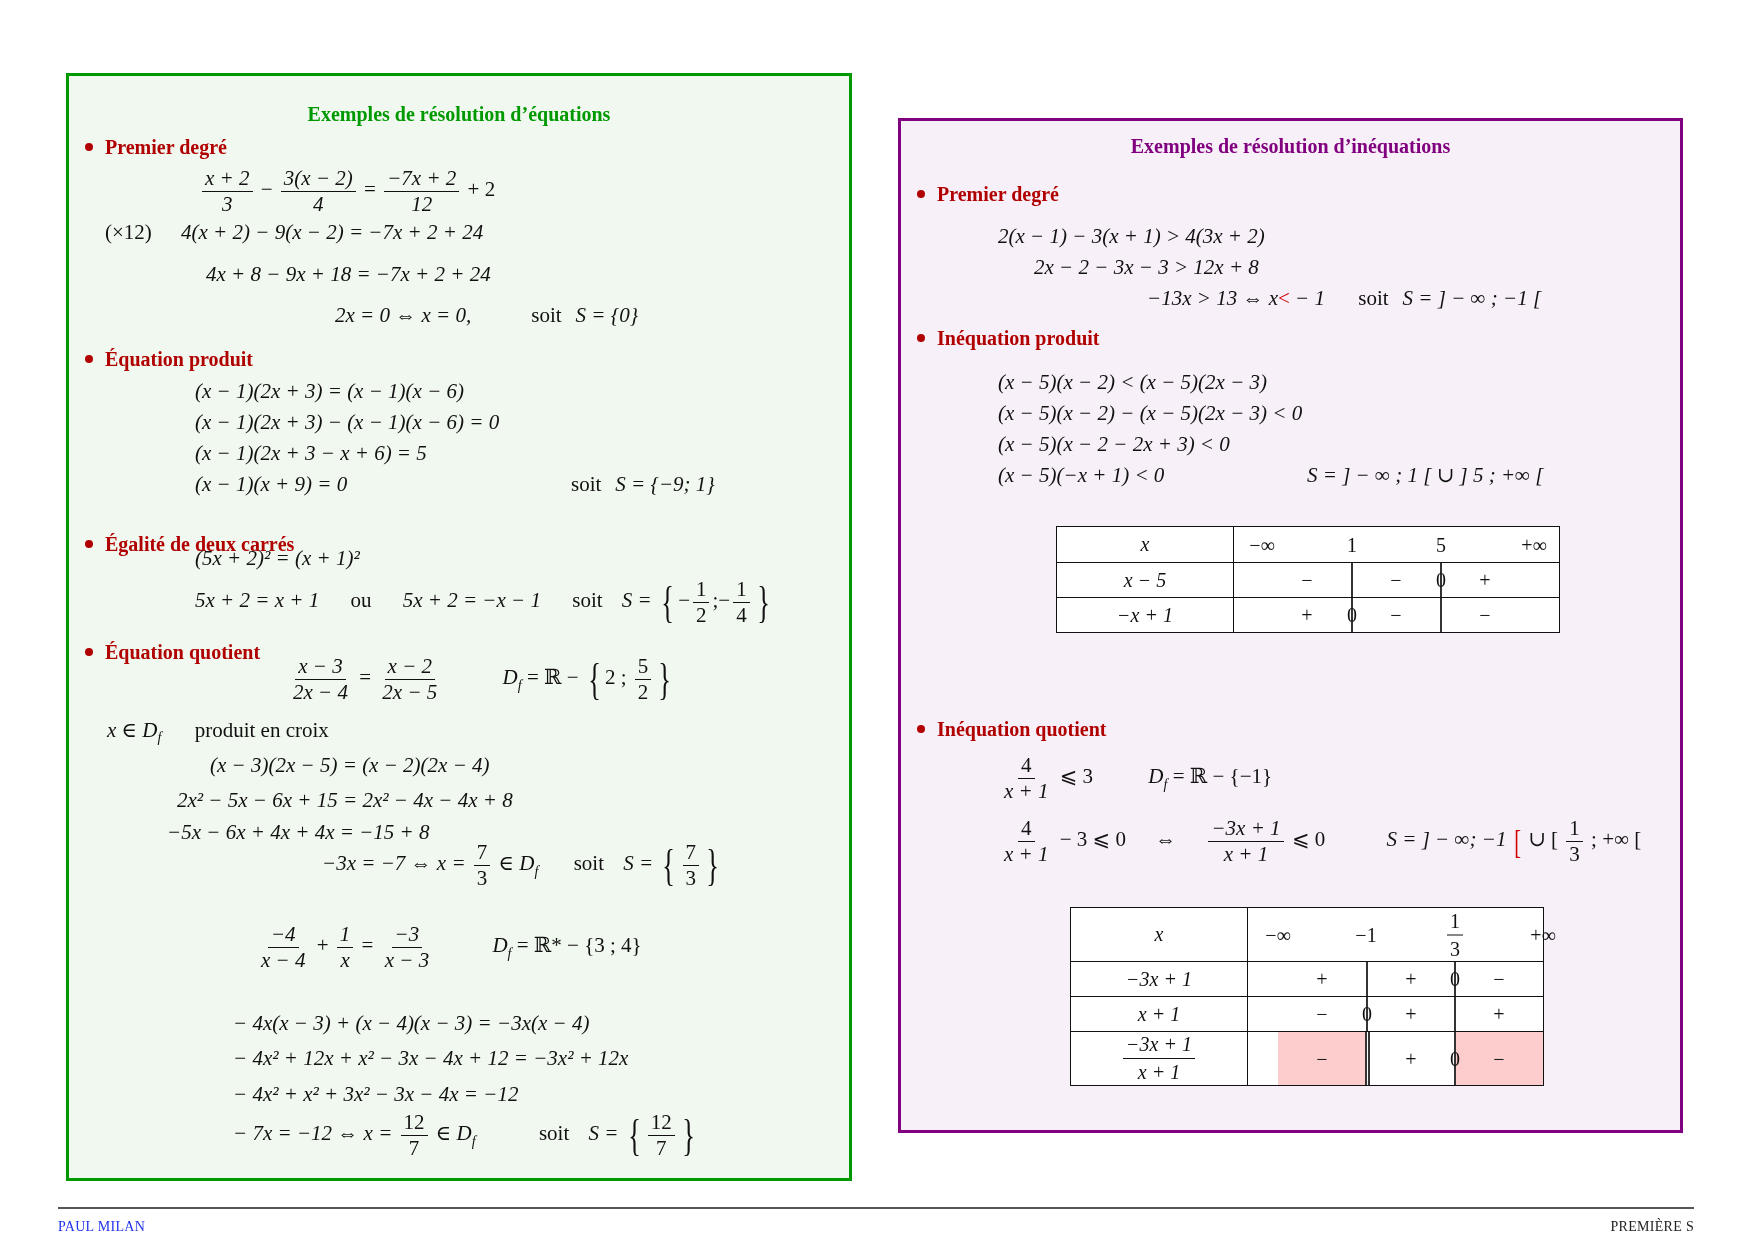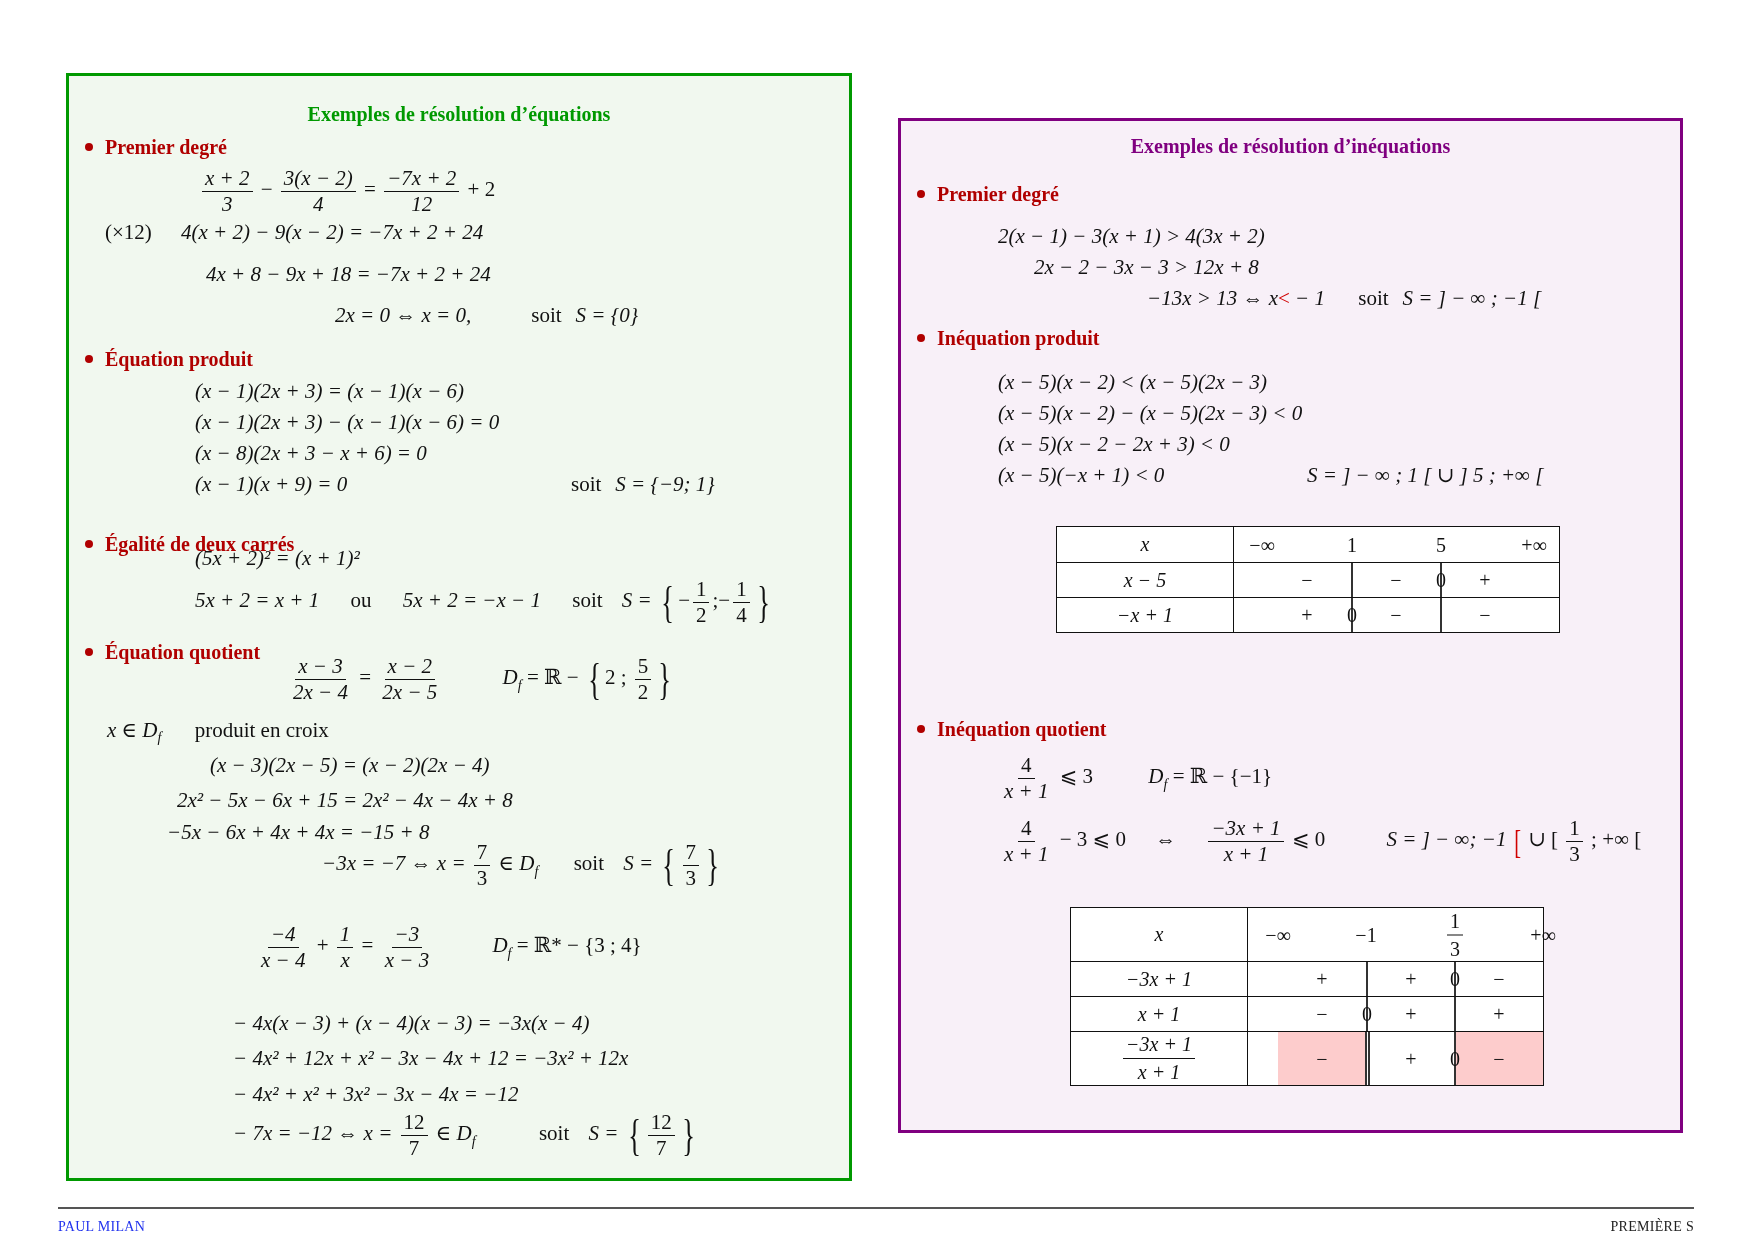--- a/index.html
+++ b/index.html
@@ -59,21 +59,21 @@
   <div class="line" style="left:36px;top:146px;">(×12)</div>
   <div class="line m" style="left:112px;top:146px;">4(x + 2) − 9(x − 2) = −7x + 2 + 24</div>
   <div class="line m" style="left:137px;top:188px;">4x + 8 − 9x + 18 = −7x + 2 + 24</div>
   <div class="line" style="left:266px;top:229px;">
     <span class="m">2x = 0  ⇔  x = 0,</span><span class="soit" style="margin-left:60px;">soit</span><span class="m">S = {0}</span>
   </div>
 
   <div class="heading" style="left:16px;top:272px;"><span class="bullet"></span><span>Équation produit</span></div>
   <div class="line m" style="left:126px;top:305px;">(x − 1)(2x + 3) = (x − 1)(x − 6)</div>
   <div class="line m" style="left:126px;top:336px;">(x − 1)(2x + 3) − (x − 1)(x − 6) = 0</div>
-  <div class="line m" style="left:126px;top:367px;">(x − 8)(2x + 3 − x + 6) = 0</div>
+  <div class="line m" style="left:126px;top:367px;">(x − 1)(2x + 3 − x + 6) = 5</div>
   <div class="line m" style="left:126px;top:398px;">(x − 1)(x + 9) = 0</div>
   <div class="line" style="left:502px;top:398px;"><span class="soit" style="margin-left:0">soit</span><span class="m">S = {−9; 1}</span></div>
 
   <div class="heading" style="left:16px;top:442px;margin-top:15px;"><span class="bullet"></span><span>Égalité de deux carrés</span></div>
   <div class="line m" style="left:126px;top:472px;">(5x + 2)² = (x + 1)²</div>
   <div class="line" style="left:126px;top:503px;">
     <span class="m">5x + 2 = x + 1</span>
     <span style="margin:8px 26px;">ou</span>
     <span class="m">5x + 2 = −x − 1</span>
     <span class="soit" style="margin-left:26px;">soit</span>

